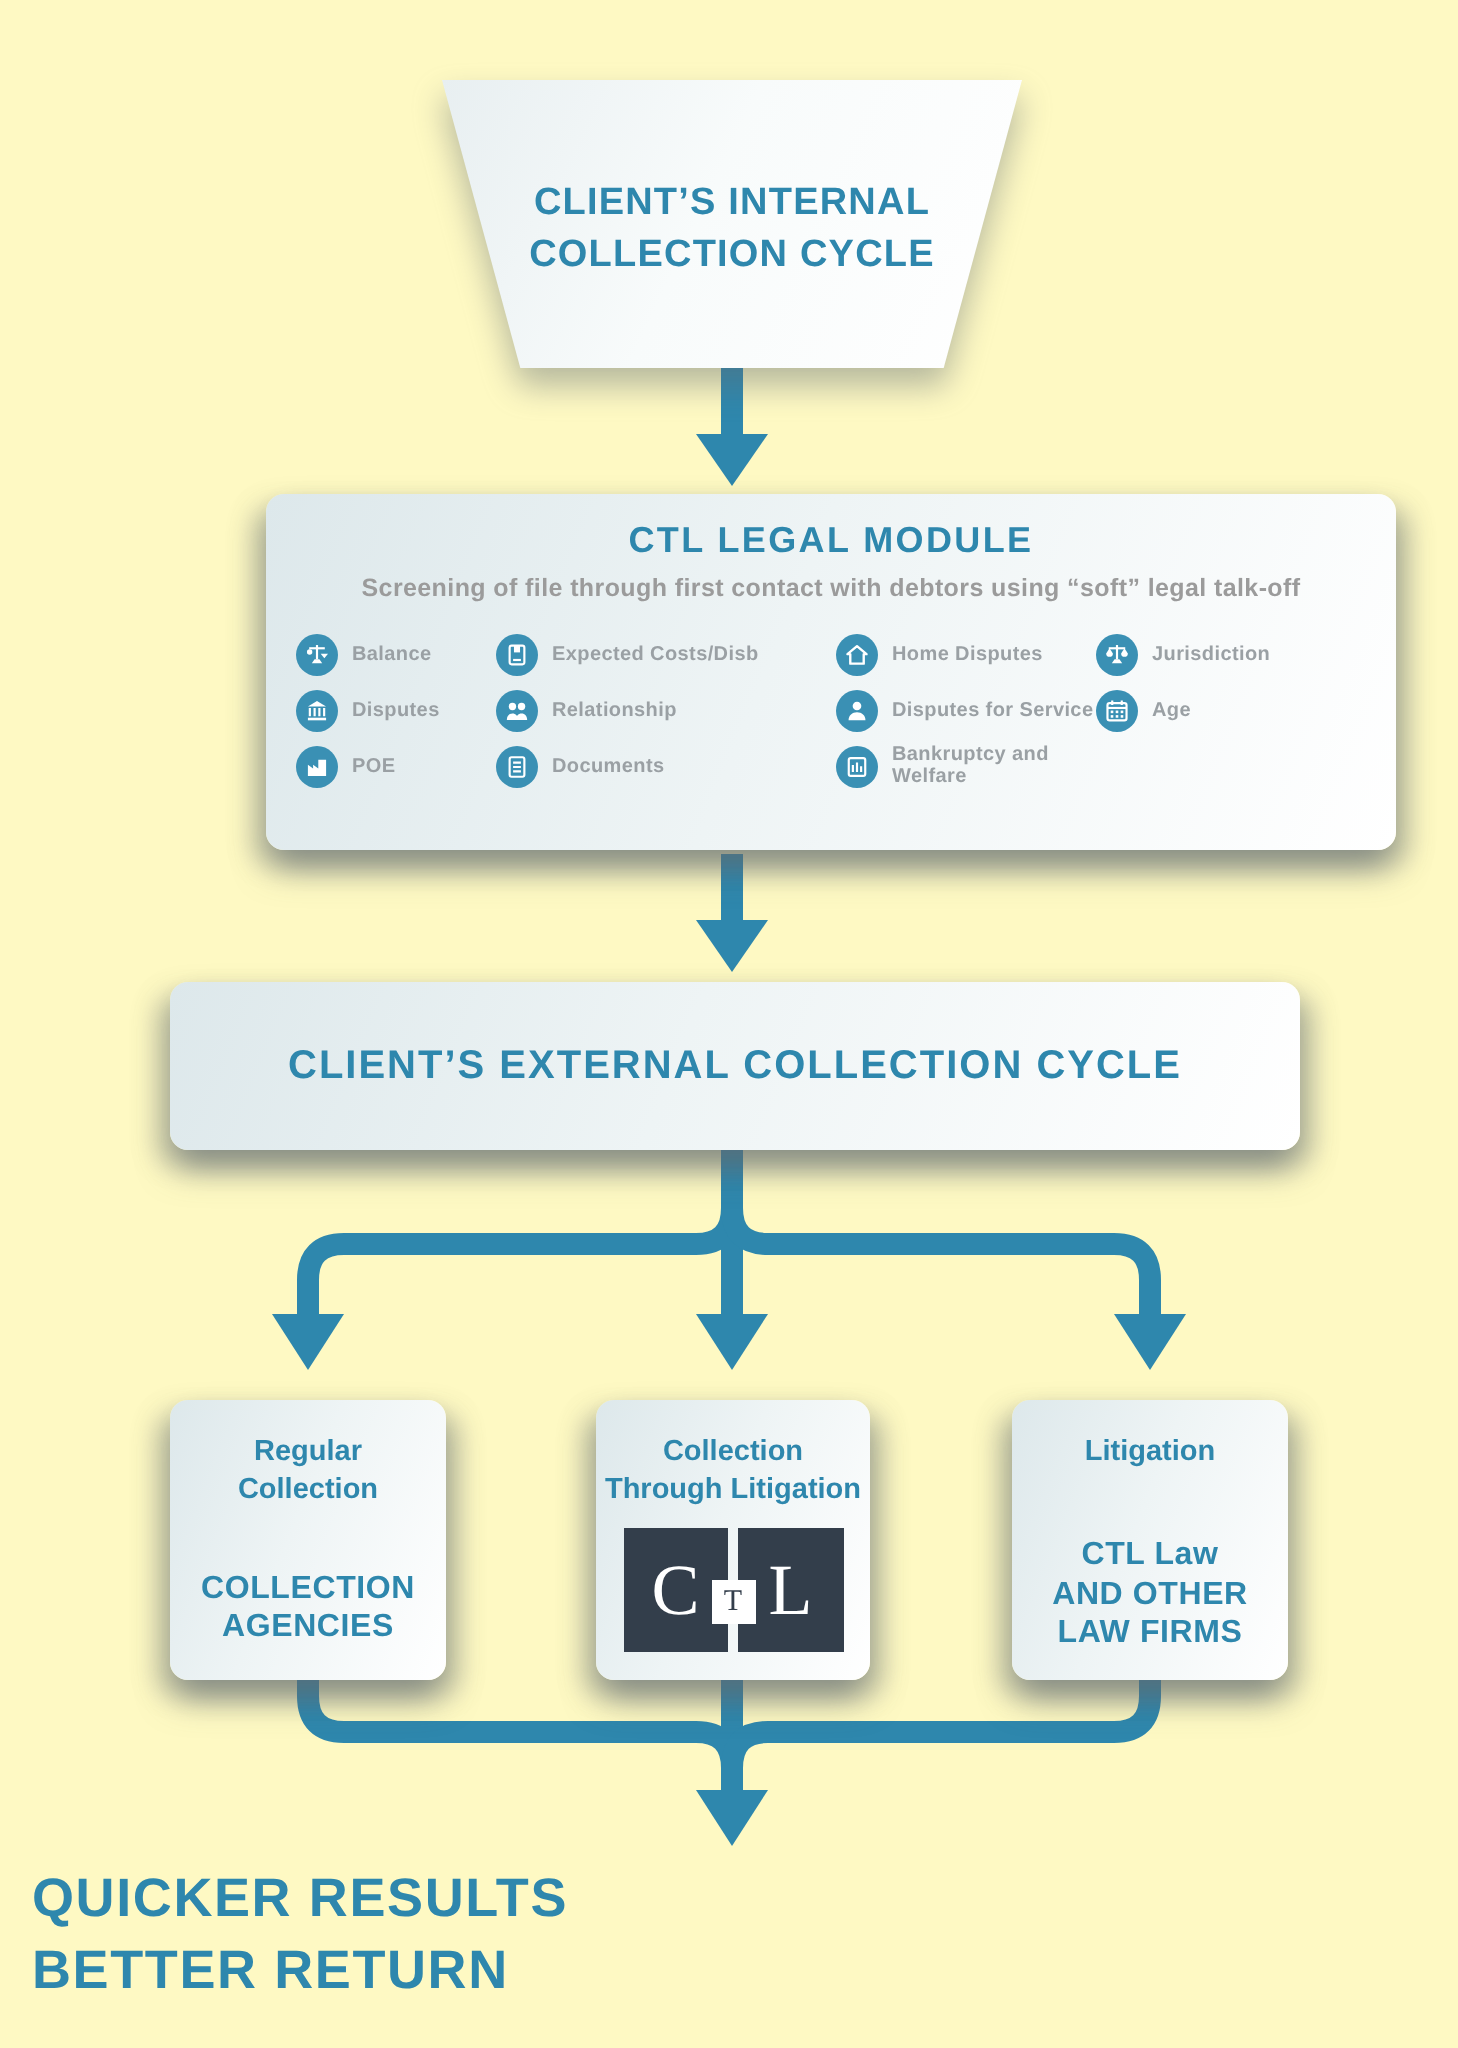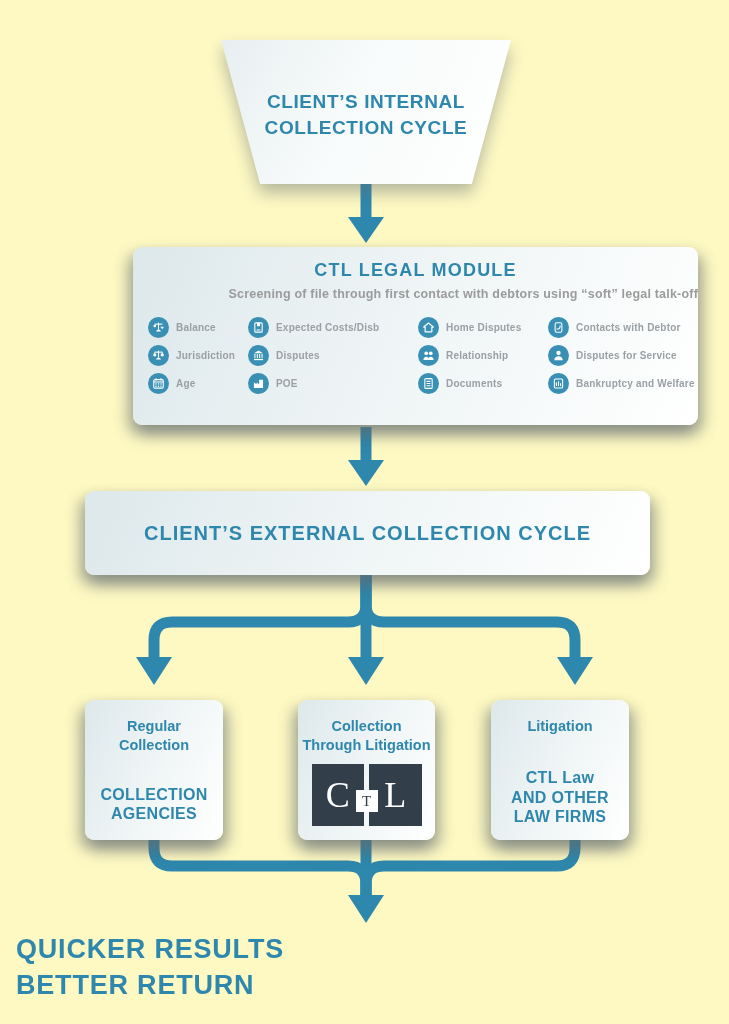--- a/index.html
+++ b/index.html
@@ -52,21 +52,21 @@
   
   .panel {
     left: 85px; top: 247px; width: 565px; height: 178px;
     padding-top: 13px;
     margin-left: 48px;
   }
   .panel-title {
     text-align: center; font-size: 18px; font-weight: bold; letter-spacing: 1.2px;
   }
   .panel-subtitle {
-    text-align: right; font-size: 12.5px; font-weight: bold; color: #9b9b9b;
+    text-align: center; font-size: 12.5px; font-weight: bold; color: #9b9b9b;
     margin-top: 6px; letter-spacing: 0.2px;
   }
   .factor-grid {
     display: grid;
     grid-template-columns: 100px 170px 130px auto;
     margin: 12px 0 0 15px;
   }
   .factor {
     display: flex; align-items: center; height: 28px; gap: 7px;
   }
@@ -90,21 +90,21 @@
   }
 
   
   .branch-box {
     top: 700px; height: 140px; width: 138px;
     display: flex; flex-direction: column; align-items: center;
     padding-top: 17px;
   }
   .branch-left   { left: 85px;  }
   .branch-middle { left: 298px; width: 137px; }
-  .branch-right  { left: 491px; align-items: center; }
+  .branch-right  { left: 506px; align-items: center; }
   .branch-top-label {
     font-size: 14.5px; font-weight: bold; text-align: center; line-height: 1.3;
   }
   .branch-bottom-label {
     font-size: 16px; font-weight: bold; text-align: center; line-height: 1.22;
     margin-top: auto; margin-bottom: 16px; letter-spacing: 0.3px;
   }
   .branch-right .branch-bottom-label { margin-bottom: 13px; }
 
   
@@ -204,29 +204,20 @@
 
       <div class="factor">
         <span class="factor-bubble">
           <svg viewBox="0 0 12 12">
               <path d="M6 1.9L1.6 5.6h1.3V10h6.2V5.6h1.3z" fill="none" stroke="#fff" stroke-width="1.1" stroke-linejoin="round"></path>
             </svg>
         </span>
         <span class="factor-label">Home Disputes</span>
       </div>
 
-      <div class="factor">
-        <span class="factor-bubble">
-          <svg viewBox="0 0 12 12">
-              <rect x="2.9" y="1.6" width="6.2" height="8.8" rx="1.3" fill="none" stroke="#fff" stroke-width="1"></rect>
-              <path d="M4.6 7.4a2.9 2.9 0 0 0 2.9-2.9" fill="none" stroke="#fff" stroke-width="1" stroke-linecap="round"></path>
-            </svg>
-        </span>
-        <span class="factor-label">Contacts with Debtor</span>
-      </div>
 
       <div class="factor">
         <span class="factor-bubble">
           <svg viewBox="0 0 12 12">
               <g stroke="#fff" stroke-width="1" fill="none">
                 <path d="M6 1.4V8"></path>
                 <path d="M2.2 2.9h7.6"></path>
               </g>
               <path d="M1 5.3a1.55 1.55 0 0 0 3.1 0l-1.55-2.4z" fill="#fff"></path>
               <path d="M7.9 5.3a1.55 1.55 0 0 0 3.1 0L9.45 2.9z" fill="#fff"></path>

